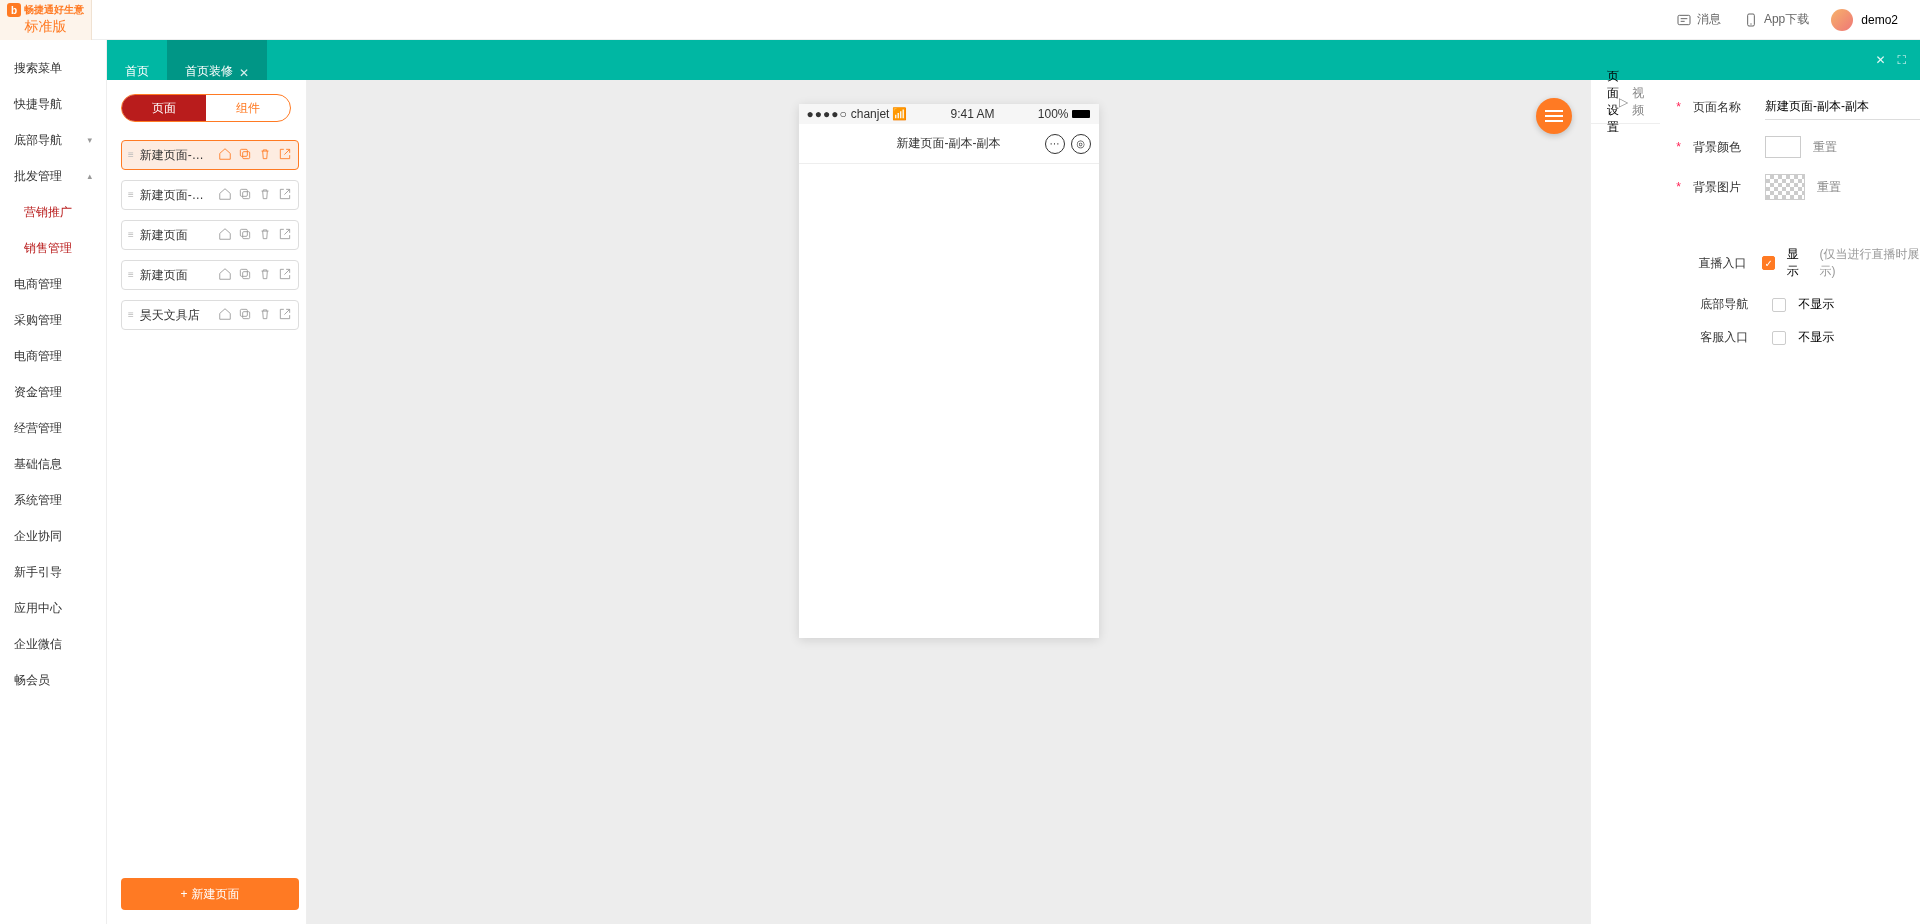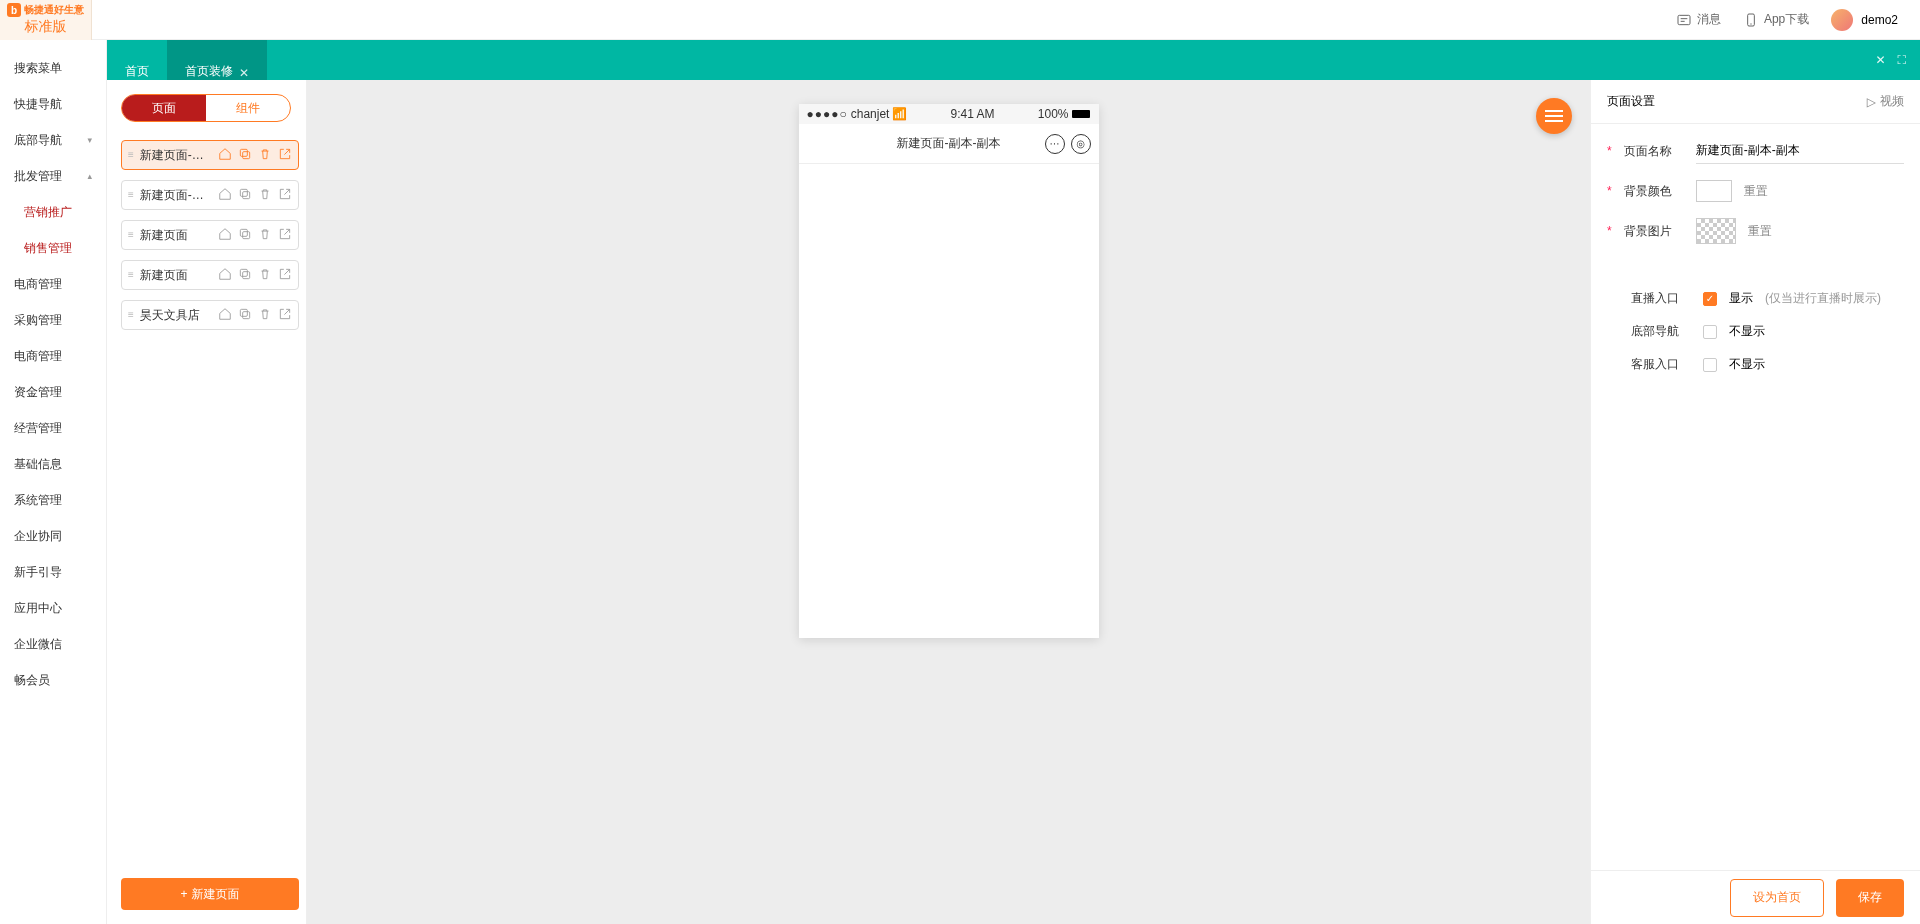--- a/index.html
+++ b/index.html
@@ -60,21 +60,21 @@
 .phone-status .batt{display:flex;align-items:center;gap:4px;}
 .phone-header{height:40px;background:#fff;border-bottom:1px solid #eee;display:flex;align-items:center;justify-content:center;position:relative;color:#333;font-size:14px;}
 .phone-header .hbtn{position:absolute;right:8px;display:flex;gap:6px;}
 .phone-header .circle{width:20px;height:20px;border:1.5px solid #333;border-radius:50%;display:flex;align-items:center;justify-content:center;font-size:10px;}
 .hamburger-fab{position:absolute;top:18px;right:18px;width:36px;height:36px;border-radius:50%;background:#ff7a23;display:flex;align-items:center;justify-content:center;cursor:pointer;box-shadow:0 2px 6px rgba(0,0,0,.2);}
 .hamburger-fab span{display:block;width:18px;height:2px;background:#fff;position:relative;}
 .hamburger-fab span::before,.hamburger-fab span::after{content:"";position:absolute;left:0;width:18px;height:2px;background:#fff;}
 .hamburger-fab span::before{top:-5px;}
 .hamburger-fab span::after{top:5px;}
 
-.settings{width:330px;background:#fff;display:flex;flex-direction:column;border-left:1px solid #eee;}
+.settings{width:330px;background:#fff;display:flex;flex-direction:row;border-left:1px solid #eee;}
 .sheader{height:44px;display:flex;align-items:center;justify-content:space-between;padding:0 16px;border-bottom:1px solid #eee;}
 .sheader .video{display:flex;align-items:center;gap:4px;color:#888;cursor:pointer;}
 .sbody{padding:14px 16px;display:flex;flex-direction:column;gap:16px;}
 .srow{display:flex;align-items:center;gap:12px;}
 .req{color:#f25;}
 .slabel{width:60px;color:#333;}
 .sinput{flex:1;height:26px;border:0;border-bottom:1px solid #ddd;outline:none;padding:2px 0;}
 .swatch{width:36px;height:22px;border:1px solid #ccc;background:#fff;}
 .checker{width:40px;height:26px;border:1px solid #ccc;background-image:linear-gradient(45deg,#ccc 25%,transparent 25%),linear-gradient(-45deg,#ccc 25%,transparent 25%),linear-gradient(45deg,transparent 75%,#ccc 75%),linear-gradient(-45deg,transparent 75%,#ccc 75%);background-size:8px 8px;background-position:0 0,0 4px,4px -4px,-4px 0;}
 .reset{color:#888;cursor:pointer;}

